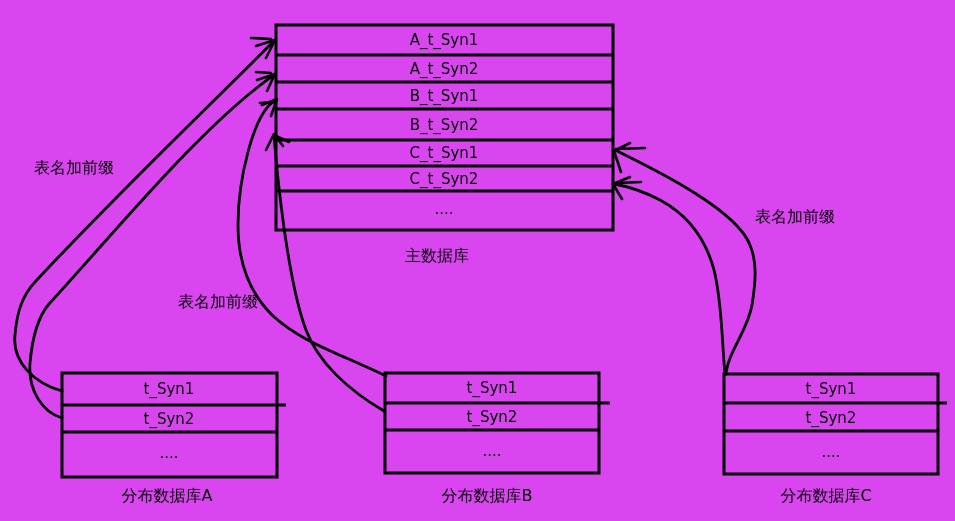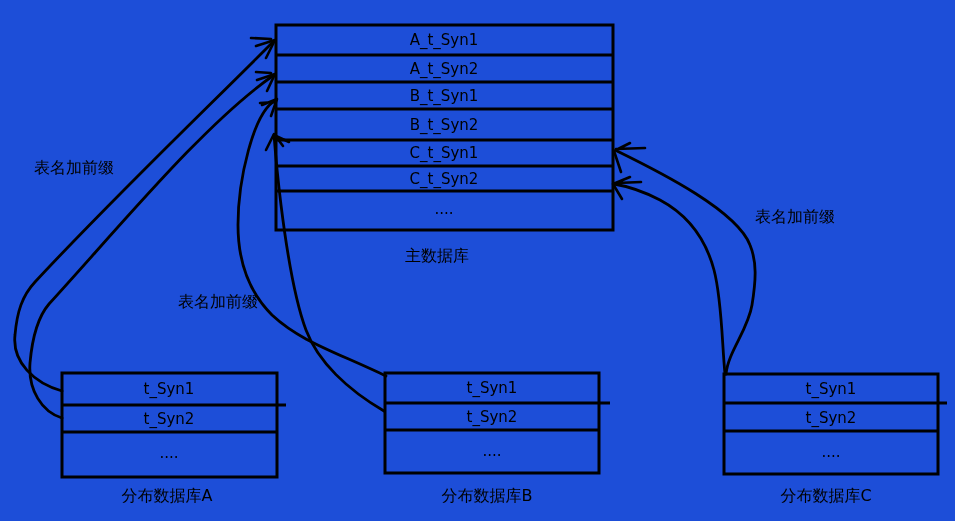--- a/index.html
+++ b/index.html
@@ -5,21 +5,21 @@
   html, body {
     margin: 0;
     padding: 0;
     background: #ffffff;
     font-family: "DejaVu Sans", "Liberation Sans", sans-serif;
   }
   .canvas-wrap {
     width: 955px;
     height: 521px;
     position: relative;
-    background: #1d4ed8;
+    background: #d946ef;
   }
   svg { display: block; }
   .box-stroke {
     fill: none;
     stroke: #000000;
     stroke-width: 3;
   }
   .divider {
     stroke: #000000;
     stroke-width: 3;

